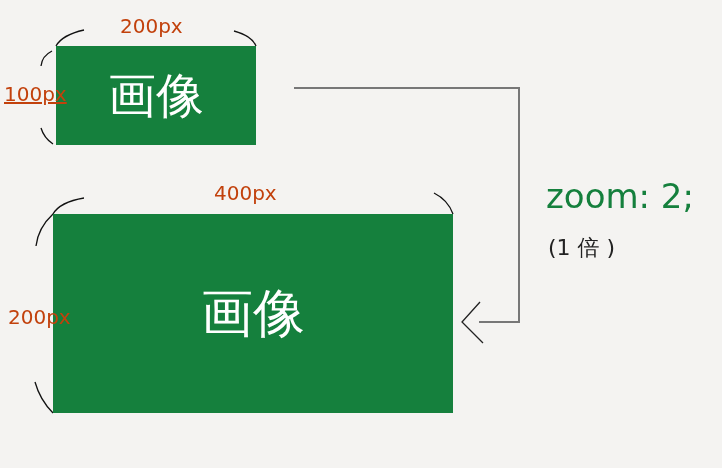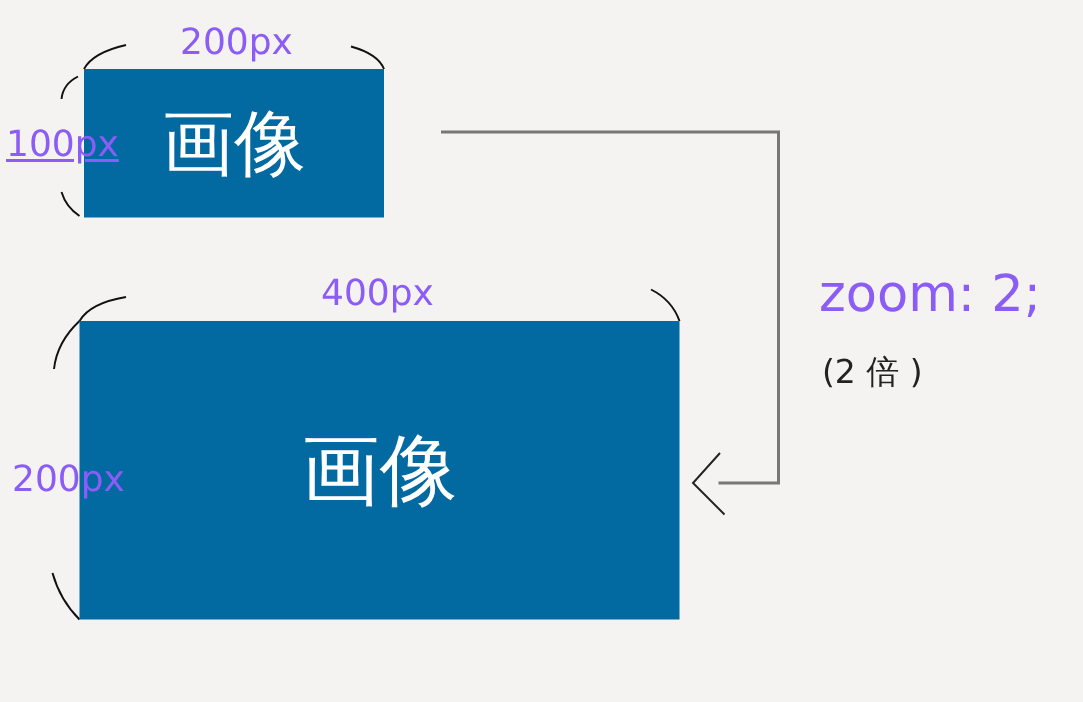--- a/index.html
+++ b/index.html
@@ -1,26 +1,26 @@
 <!DOCTYPE html>
 <html><head>
   <meta charset="utf-8">
   <style>
     html, body { margin:0; padding:0; }
     body { width:722px; height:468px; background:#f4f3f1; position:relative; overflow:hidden;
            font-family:"DejaVu Sans","Liberation Sans",sans-serif; color:#111; }
-    .rect { position:absolute; background:#0369a1; display:flex; align-items:center; justify-content:center; color:#fff; }
+    .rect { position:absolute; background:#15803d; display:flex; align-items:center; justify-content:center; color:#fff; }
     #small-rect { left:56px; top:46px; width:200px; height:99px; font-size:48px; }
     #large-rect { left:53px; top:214px; width:400px; height:199px; font-size:52px; }
-    .label { position:absolute; font-size:24px; color:#8b5cf6; white-space:nowrap;text-align:center; }
+    .label { position:absolute; font-size:20px; color:#c2410c; white-space:nowrap;text-align:center; }
     #lbl-200w { left:120px; top:14px; }
     #lbl-100h { left:4px; top:82px;text-decoration:underline; }
     #lbl-400w { left:214px; top:181px; }
     #lbl-200h { left:8px; top:305px; }
-    #zoom-text { position:absolute; left:546px; top:176px; font-size:34px; color:#8b5cf6; }
+    #zoom-text { position:absolute; left:546px; top:176px; font-size:34px; color:#15803d; }
     #zoom-sub { position:absolute; left:548px; top:233px; font-size:22px; color:#222; }
     svg.overlay { position:absolute; left:0; top:0; width:722px; height:468px; pointer-events:none; }
   </style>
 </head>
 <body>
 
 <svg class="overlay" viewBox="0 0 722 468">
 
   <g fill="none" stroke="#111" stroke-width="1.3">
     <path d="M56 46 Q 62 35 84 30"></path>
@@ -48,13 +48,13 @@
 <div class="label" id="lbl-200w">200px</div>
 <div class="label" id="lbl-100h">100px</div>
 
 <div class="rect" id="large-rect">
   <span>画像</span>
 </div>
 <div class="label" id="lbl-400w">400px</div>
 <div class="label" id="lbl-200h">200px</div>
 
 <div id="zoom-text">zoom: 2;</div>
-<div id="zoom-sub">(2 倍 )</div>
+<div id="zoom-sub">(1 倍 )</div>
 
 </body></html>

